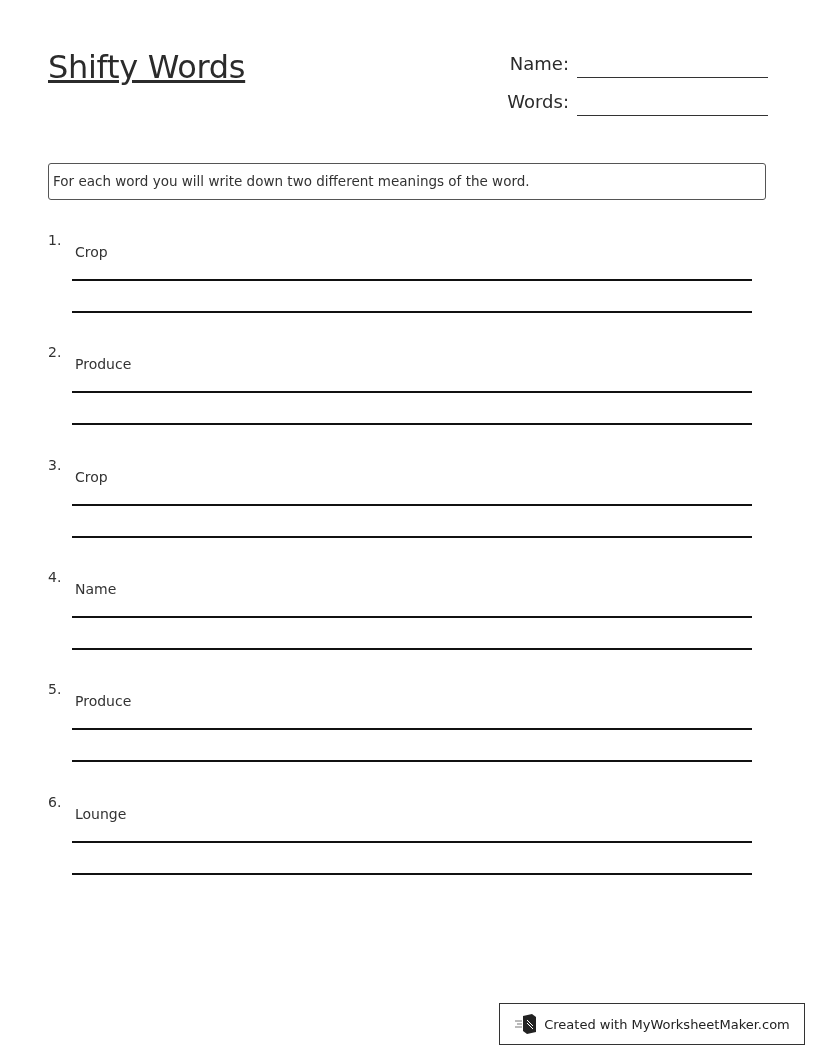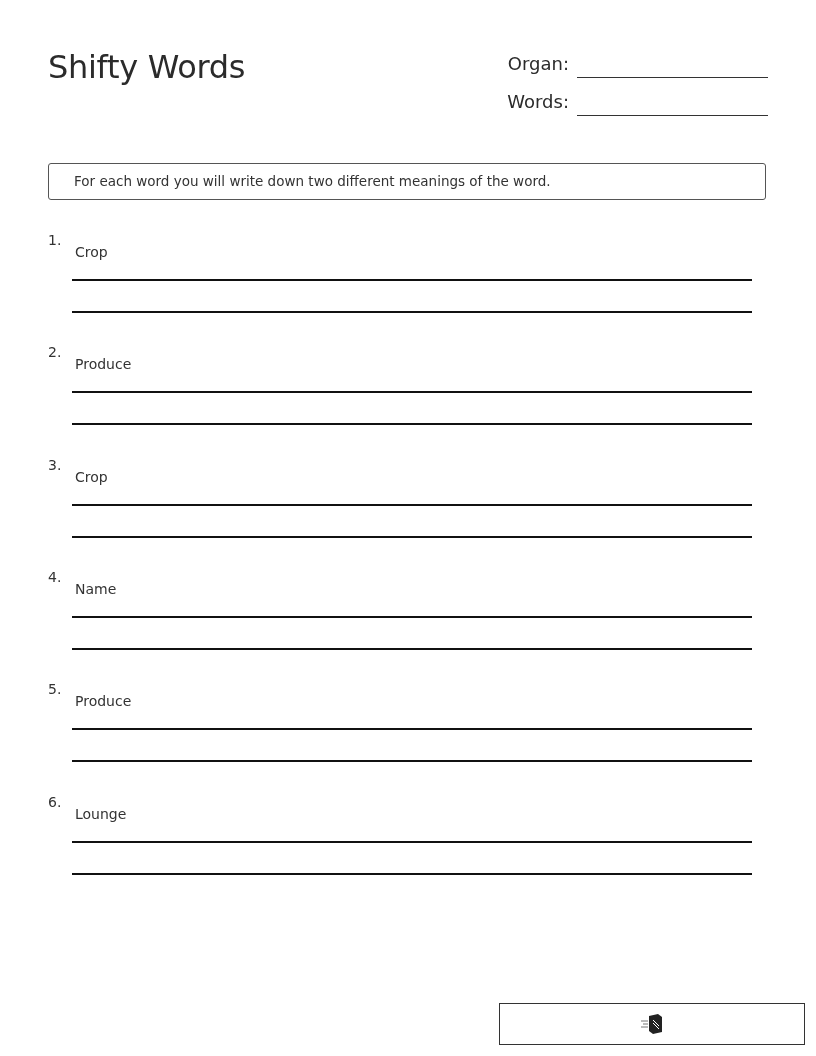--- a/index.html
+++ b/index.html
@@ -2,35 +2,35 @@
 <html><head>
   <meta charset="utf-8">
   <style>
     html, body { margin: 0; padding: 0; background: #ffffff; }
     body {
       width: 816px; height: 1056px; position: relative; overflow: hidden;
       font-family: "DejaVu Sans", sans-serif; color: #333333;
     }
     .title {
       position: absolute; left: 48px; top: 48px;
-      font-size: 32px; font-weight: normal; color: #2b2b2b; letter-spacing: -0.3px;
+      font-size: 32px; font-weight: normal; color: #2b2b2b; letter-spacing: -0.3px; text-decoration: underline;
     }
     .field { position: absolute; left: 490px; width: 278px; height: 30px; }
     .field .label {
       position: absolute; right: 199px; bottom: 4px;
       font-size: 18px; color: #2b2b2b; white-space: nowrap;
     }
     .field .line {
       position: absolute; left: 87px; right: 0; bottom: 0;
       border-bottom: 1px solid #333;
     }
     .instructions {
       position: absolute; left: 48px; top: 163px; width: 718px; height: 37px;
       border: 1px solid #555; border-radius: 3px; box-sizing: border-box;
-      font-size: 13.5px; color: #333; padding: 9px 25px;
+      font-size: 13.5px; color: #333; padding: 9px 4px;
     }
     .item { position: absolute; left: 48px; width: 704px; height: 100px; }
     .item .num { position: absolute; left: 0; top: 0; font-size: 14px; color: #333; }
     .item .word { position: absolute; left: 27px; top: 12px; font-size: 14px; color: #333; }
     .item .answer-line {
       position: absolute; left: 24px; right: 0; border-top: 2px solid #111;
     }
     .footer {
       position: absolute; left: 499px; top: 1003px; width: 306px; height: 42px;
       border: 1px solid #333; box-sizing: border-box;
@@ -38,21 +38,21 @@
       font-size: 13px; color: #222;
     }
     .logo { width: 24px; height: 20px; display: inline-block; }
   </style>
 </head>
 <body>
 
 <div class="title">Shifty Words</div>
 
 <div class="field" style="top:48px;">
-  <span class="label">Organ:</span>
+  <span class="label">Name:</span>
   <div class="line"></div>
 </div>
 <div class="field" style="top:86px;">
   <span class="label">Words:</span>
   <div class="line"></div>
 </div>
 
 <div class="instructions">
   <span>For each word you will write down two different meanings of the word.</span>
 </div>
@@ -98,13 +98,14 @@
   <span class="logo">
     <svg width="24" height="20" viewBox="0 0 24 20">
       <line x1="1" y1="7" x2="8" y2="7" stroke="#777" stroke-width="1"></line>
       <line x1="3" y1="10" x2="8" y2="10" stroke="#777" stroke-width="1"></line>
       <line x1="1" y1="13" x2="8" y2="13" stroke="#777" stroke-width="1"></line>
       <path d="M9 2 L18 0 L22 3 L22 18 L13 20 L9 17 Z" fill="#222"></path>
       <line x1="13" y1="6" x2="19" y2="12" stroke="#fff" stroke-width="1"></line>
       <line x1="13" y1="9" x2="19" y2="15" stroke="#fff" stroke-width="1"></line>
     </svg>
   </span>
+  <span>Created with MyWorksheetMaker.com</span>
 </div>
 
 </body></html>

